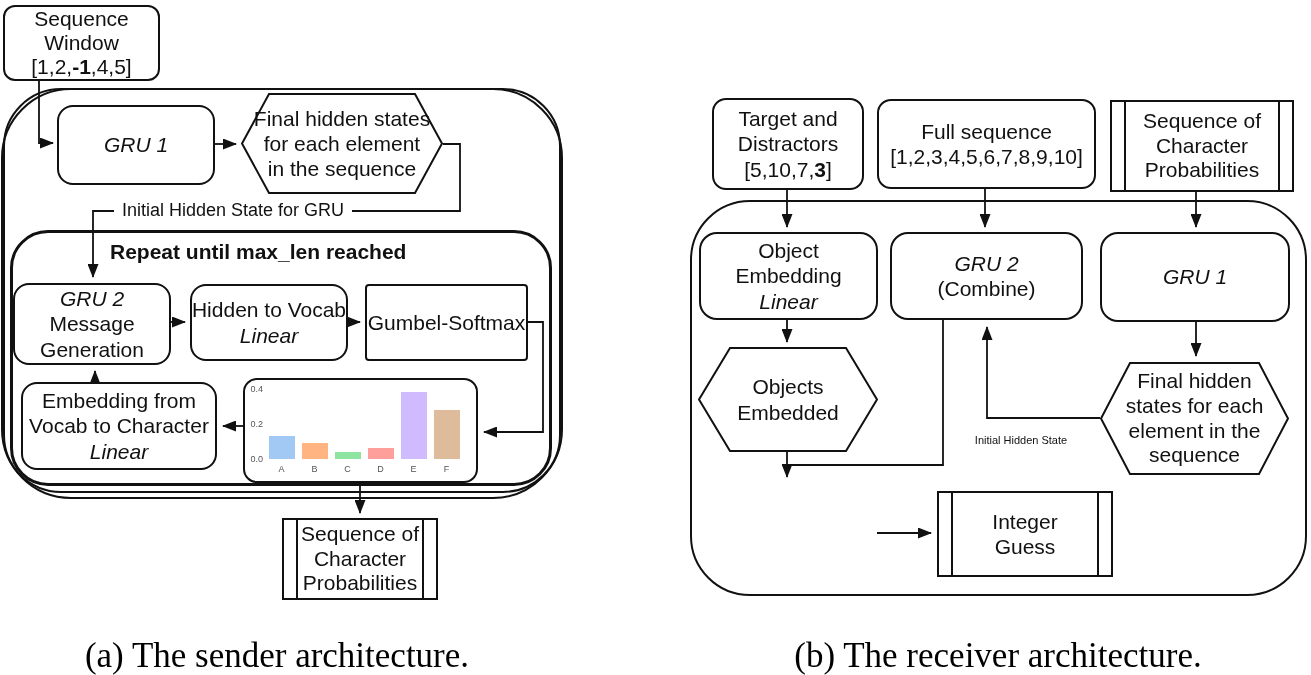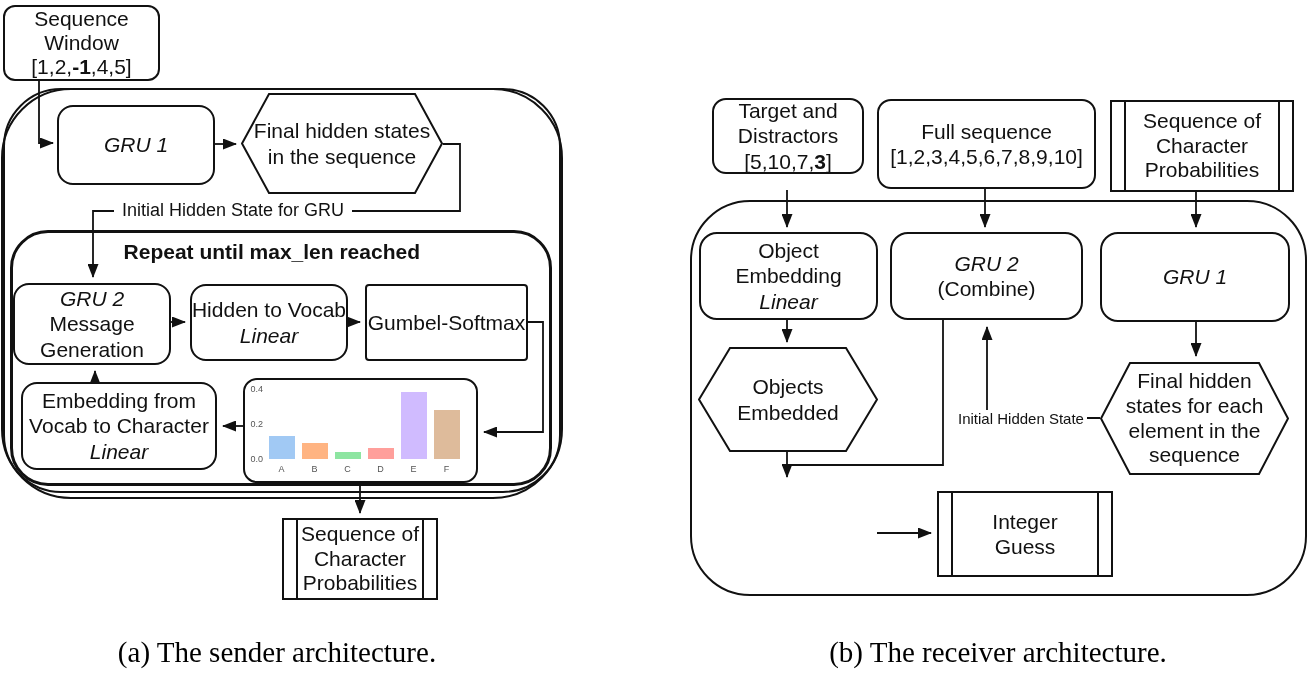--- a/index.html
+++ b/index.html
@@ -14,22 +14,22 @@
   .italic{font-style:italic;}
   .subroutine{border-radius:0;}
   .subroutine::before,.subroutine::after{content:"";position:absolute;top:0;bottom:0;border-left:2px solid #111;}
   .subroutine::before{left:12px;}
   .subroutine::after{right:12px;}
   .hex{position:absolute;z-index:2;}
   .hex > svg{position:absolute;left:0;top:0;}
   .hex-label{position:absolute;left:0;top:0;right:0;bottom:0;display:flex;flex-direction:column;
              align-items:center;justify-content:center;text-align:center;font-size:21px;line-height:1.2;}
   .wire-label{position:absolute;background:#fff;text-align:center;z-index:3;white-space:nowrap;}
-  .repeat-title{position:absolute;font-weight:bold;font-size:21px;text-align:right;z-index:2;}
-  .caption{position:absolute;font-family:"Liberation Serif",serif;font-size:29px;color:#000;
+  .repeat-title{position:absolute;font-weight:bold;font-size:21px;text-align:left;z-index:2;}
+  .caption{position:absolute;font-family:"Liberation Serif",serif;font-size:35px;color:#000;
            text-align:center;z-index:2;}
   .chart{display:block;border-radius:14px;}
   .ytick{position:absolute;left:2px;width:16px;text-align:right;font-size:9px;color:#555;}
   .xtick{position:absolute;text-align:center;font-size:9px;color:#555;}
   .bar{position:absolute;}
 </style>
 </head>
 <body>
 
 <div id="canvas">
@@ -78,20 +78,21 @@
   <div class="node italic" style="left:57px;top:105px;width:158px;height:80px;border-radius:16px;">
     <div class="tline">GRU 1</div>
   </div>
 
   <div class="hex" style="left:241px;top:93px;width:202px;height:101px;">
     <svg width="202" height="101" viewBox="0 0 202 101">
       <polygon points="28,1 174,1 201,50.5 174,100 28,100 1,50.5" fill="#fff" stroke="#111" stroke-width="2"></polygon>
     </svg>
     <div class="hex-label">
       <div class="tline">Final hidden states</div>
+      <div class="tline">for each element</div>
       <div class="tline">in the sequence</div>
     </div>
   </div>
 
   <div class="wire-label" style="left:114px;top:200px;width:238px;font-size:18px;">Initial Hidden State for GRU</div>
 
   <div class="node" style="left:13px;top:283px;width:158px;height:82px;border-radius:16px;">
     <div class="tline italic">GRU 2</div>
     <div class="tline">Message</div>
     <div class="tline">Generation</div>
@@ -133,21 +134,21 @@
   <div class="node subroutine" style="left:282px;top:518px;width:156px;height:82px;line-height:1.18;">
     <div class="tline">Sequence of</div>
     <div class="tline">Character</div>
     <div class="tline">Probabilities</div>
   </div>
 
   <div class="caption" style="left:27px;top:636px;width:500px;">(a) The sender architecture.</div>
 
   <div class="container" style="left:690px;top:200px;width:617px;height:396px;border-radius:60px;"></div>
 
-  <div class="node" style="left:712px;top:98px;width:152px;height:76px;border-radius:14px;">
+  <div class="node" style="left:712px;top:98px;width:152px;height:92px;border-radius:14px;">
     <div class="tline">Target and</div>
     <div class="tline">Distractors</div>
     <div class="tline"><span>[5,10,7,</span><b>3</b><span>]</span></div>
   </div>
 
   <div class="node" style="left:877px;top:99px;width:219px;height:90px;border-radius:14px;">
     <div class="tline">Full sequence</div>
     <div class="tline">[1,2,3,4,5,6,7,8,9,10]</div>
   </div>
 
@@ -187,21 +188,21 @@
       <polygon points="30,1 159,1 188,56.5 159,112 30,112 1,56.5" fill="#fff" stroke="#111" stroke-width="2"></polygon>
     </svg>
     <div class="hex-label" style="line-height:1.18;">
       <div class="tline">Final hidden</div>
       <div class="tline">states for each</div>
       <div class="tline">element in the</div>
       <div class="tline">sequence</div>
     </div>
   </div>
 
-  <div class="wire-label" style="left:955px;top:410px;width:132px;font-size:15px;">Initial Hidden State</div>
+  <div class="wire-label" style="left:955px;top:434px;width:132px;font-size:11px;">Initial Hidden State</div>
 
 
   <div class="node subroutine" style="left:937px;top:491px;width:176px;height:86px;">
     <div class="tline">Integer</div>
     <div class="tline">Guess</div>
   </div>
 
   <div class="caption" style="left:748px;top:636px;width:500px;">(b) The receiver architecture.</div>
 
 </div>

